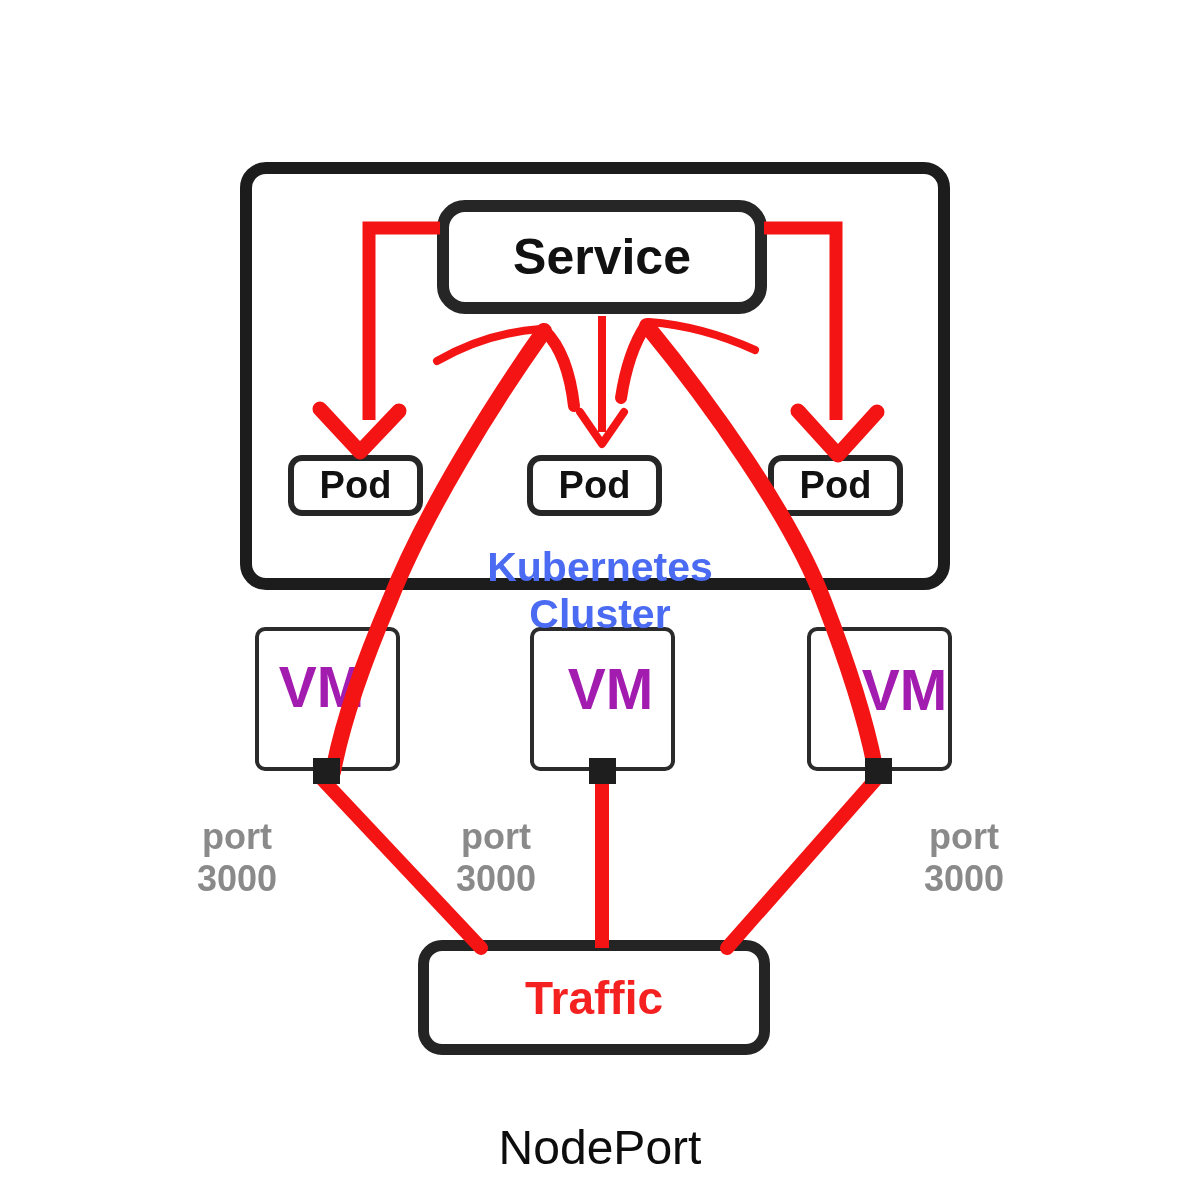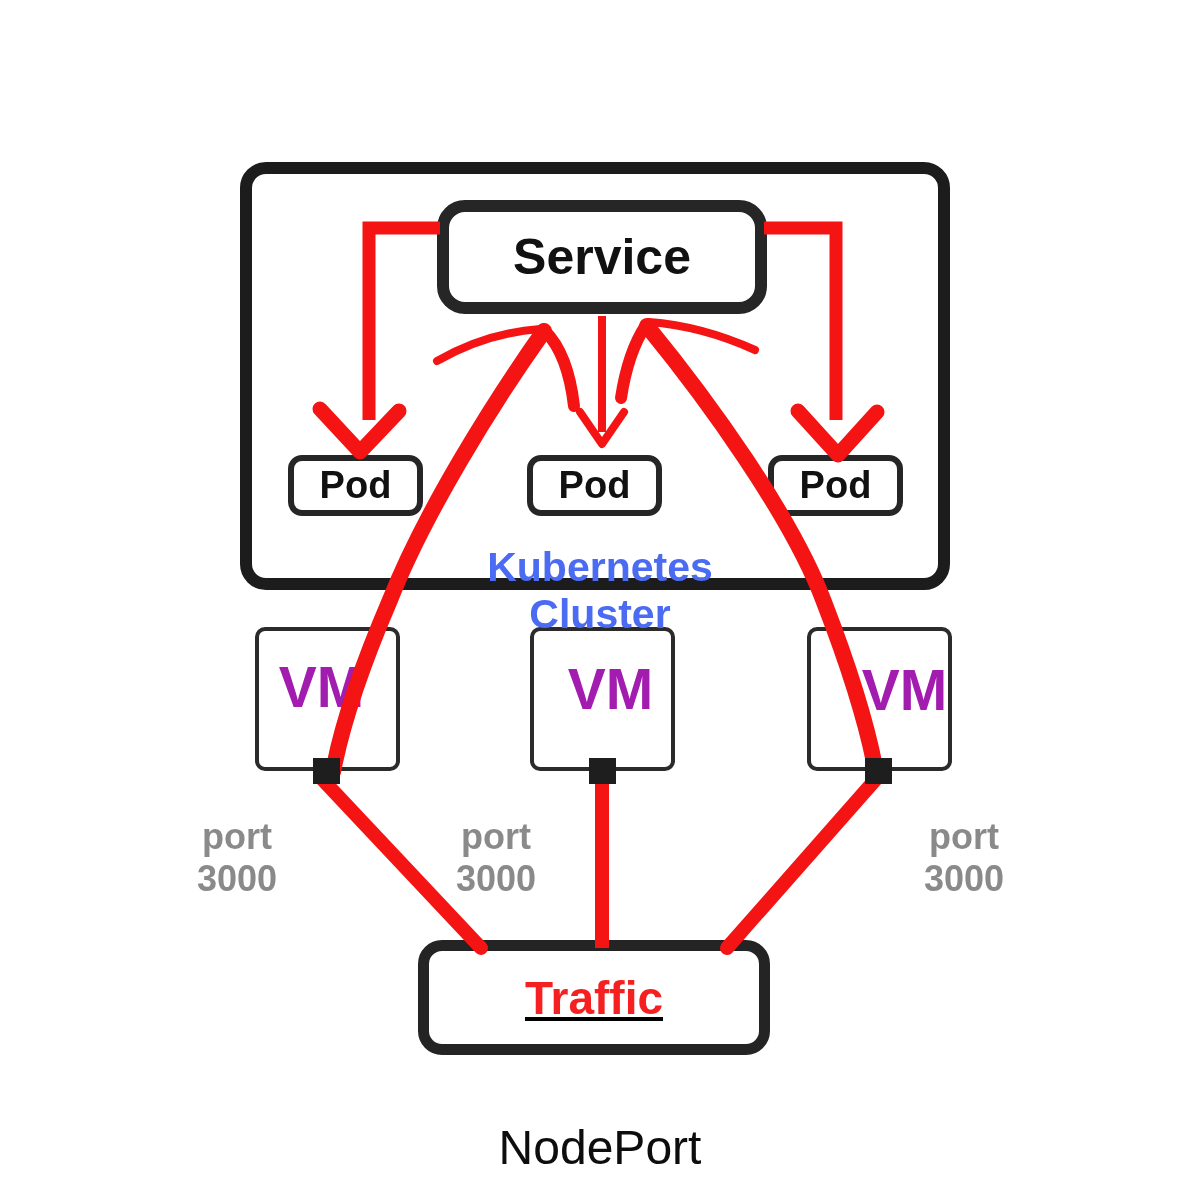--- a/index.html
+++ b/index.html
@@ -32,21 +32,21 @@
   .vm3 .vm-label{transform:translate(15px,-9px);}
   
   .port-square{position:absolute;width:27px;height:26px;background:#1e1e1e;z-index:6;}
   .port1{left:313px;top:758px;} .port2{left:589px;top:758px;} .port3{left:865px;top:758px;}
   
   .port-label{position:absolute;top:789px;font-size:36px;font-weight:bold;color:#8a8a8a;
               text-align:center;z-index:2;margin-top:27px;}
   .plabel1{left:158px;width:158px;} .plabel2{left:420px;width:152px;} .plabel3{left:886px;width:156px;}
   
   .traffic{left:418px;top:940px;width:352px;height:115px;
-           border:11px solid #242424;border-radius:24px;z-index:2;text-decoration:underline;}
+           border:11px solid #242424;border-radius:24px;z-index:2;}
   .traffic-label{font-size:46px;font-weight:bold;color:#f52020;}
   
   .diagram-title{position:absolute;left:0;top:1120px;width:1200px;text-align:center;
            font-size:48px;font-weight:normal;color:#0d0d0d;z-index:2;}
   
   #arrow-layer{position:absolute;left:0;top:0;width:1200px;height:1200px;z-index:4;pointer-events:none;}
 </style>
 </head>
 <body>
 

